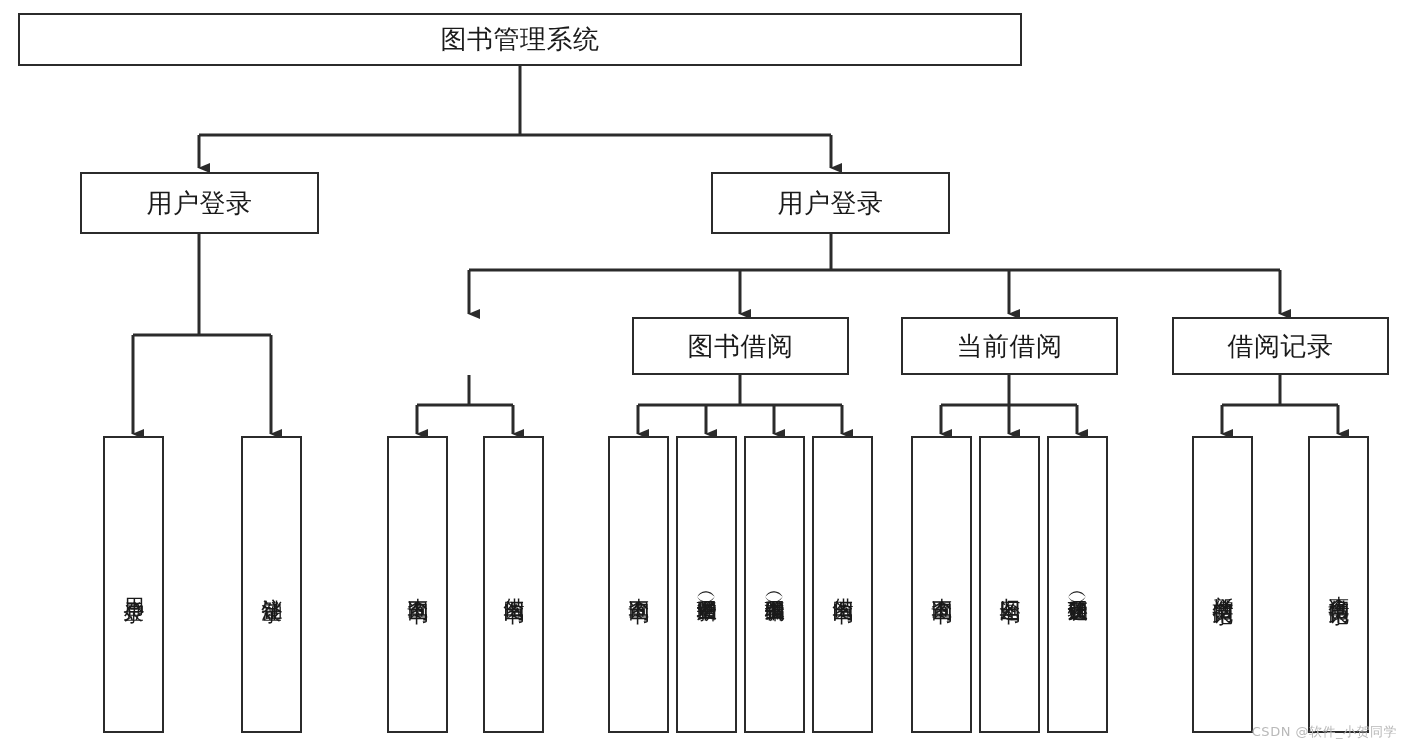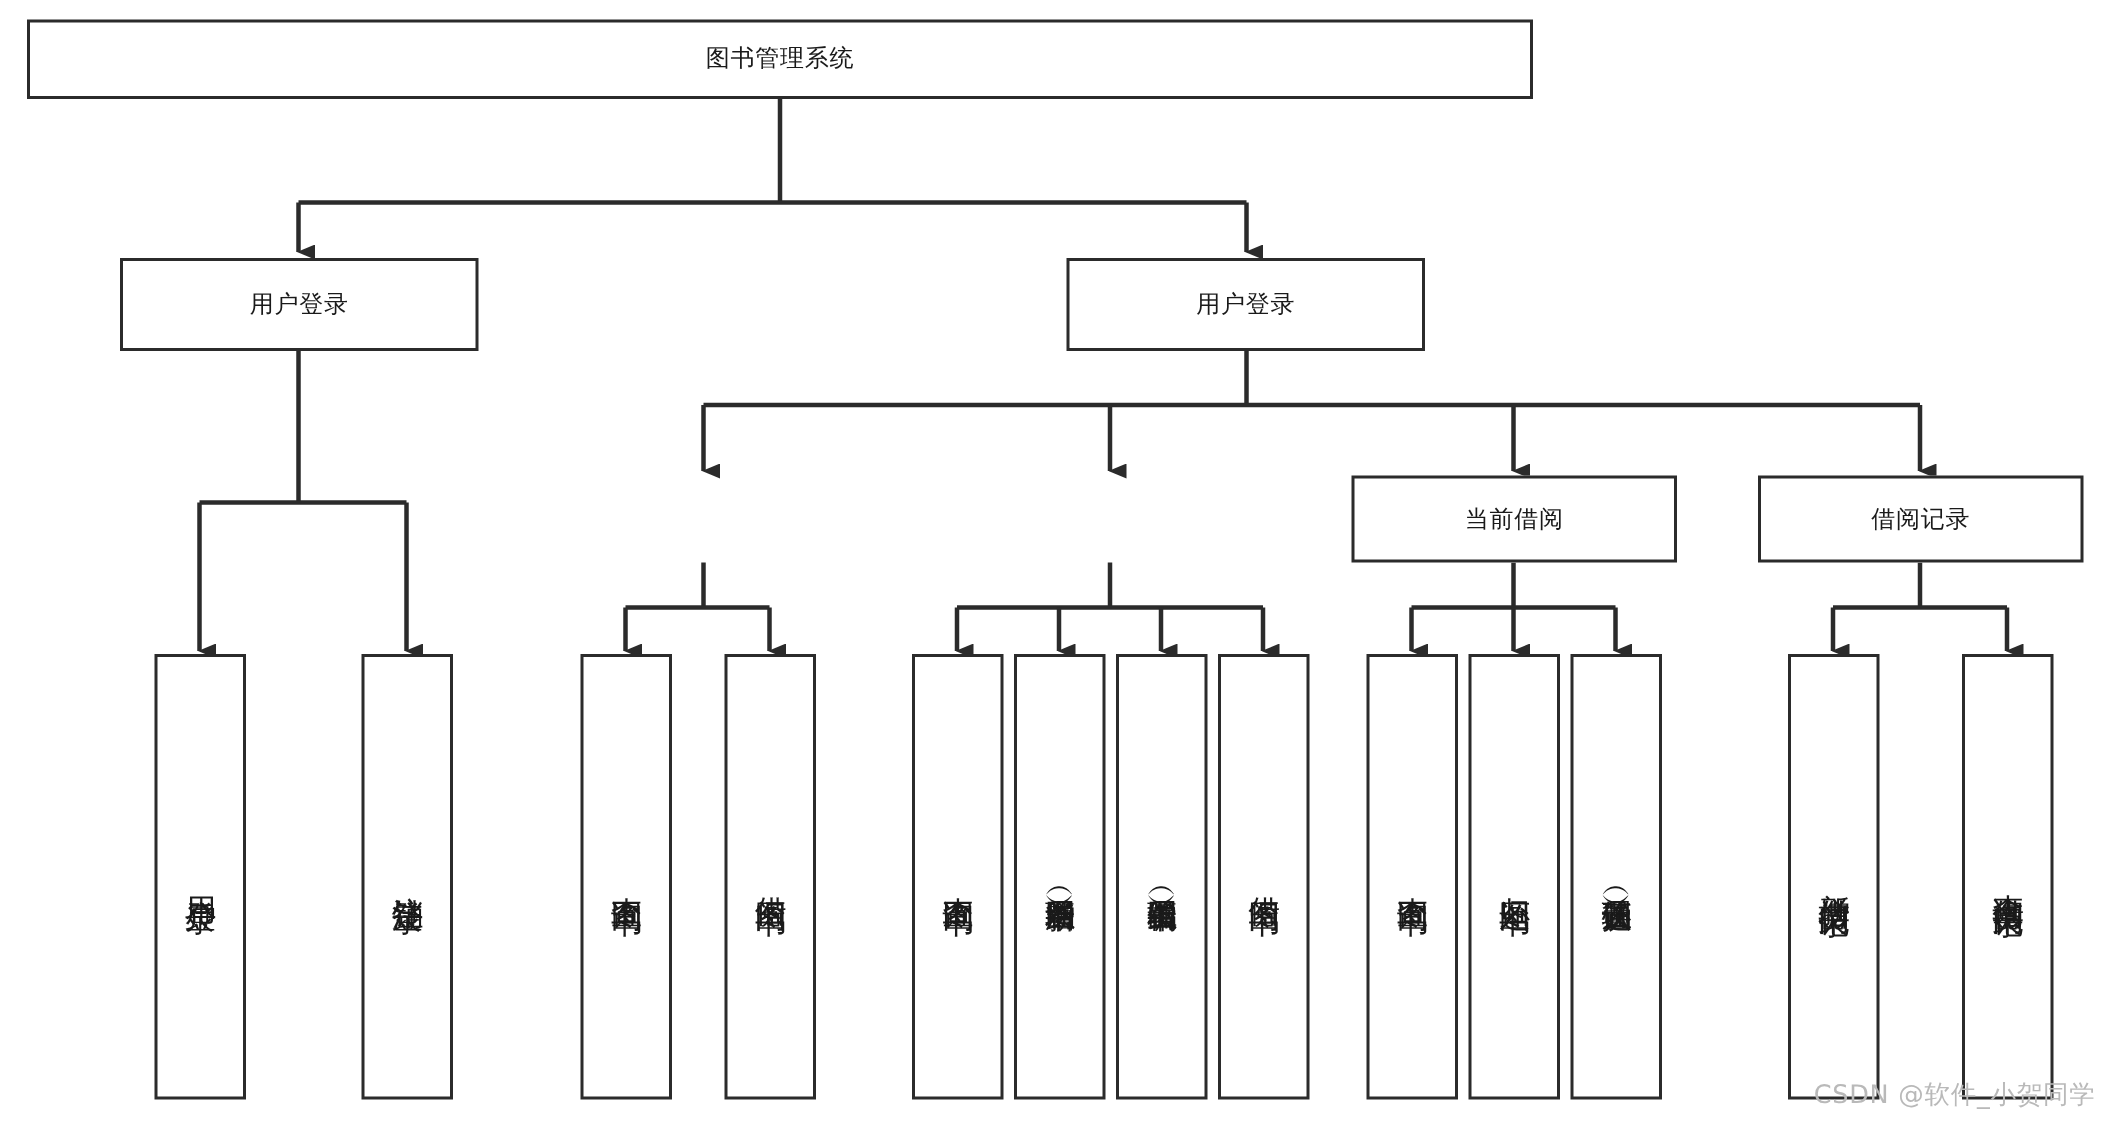--- a/index.html
+++ b/index.html
@@ -27,42 +27,42 @@
     position: absolute;
     box-sizing: border-box;
     border: 2.5px solid #2b2b2b;
     background: #ffffff;
     display: flex;
     align-items: center;
     justify-content: center;
     color: #1a1a1a;
   }
   .node.horiz {
-    font-size: 16px;
+    font-size: 26px;
     letter-spacing: 0.5px;
   }
   .node.vert {
     writing-mode: vertical-rl;
     text-orientation: upright;
     font-size: 21px;
     line-height: 1.18;
     letter-spacing: 2px;
     padding: 4px 0;
     white-space: nowrap;
   }
   .node.vert .vlabel {
     writing-mode: vertical-rl;
     text-orientation: upright;
     display: block;
   }
   #watermark {
     position: absolute;
     right: 8px;
     bottom: 6px;
-    font-size: 17px;
+    font-size: 13px;
     color: #b9b9b9;
     letter-spacing: 0.5px;
     white-space: nowrap;
   }
 </style>
 </head>
 <body>
 
 <div id="canvas">
 
@@ -120,20 +120,23 @@
     <span>图书管理系统</span>
   </div>
 
   <div class="node horiz" style="left:80px; top:172px; width:239px; height:62px;">
     <span>用户登录</span>
   </div>
   <div class="node horiz" style="left:711px; top:172px; width:239px; height:62px;">
     <span>用户登录</span>
   </div>
 
+  <div class="node horiz" style="left:632px; top:317px; width:217px; height:58px;">
+    <span>图书借阅</span>
+  </div>
   <div class="node horiz" style="left:901px; top:317px; width:217px; height:58px;">
     <span>当前借阅</span>
   </div>
   <div class="node horiz" style="left:1172px; top:317px; width:217px; height:58px;">
     <span>借阅记录</span>
   </div>
 
   <div class="node vert" style="left:103px; top:436px; width:61px; height:297px;">
     <span class="vlabel">用户登录</span>
   </div>

